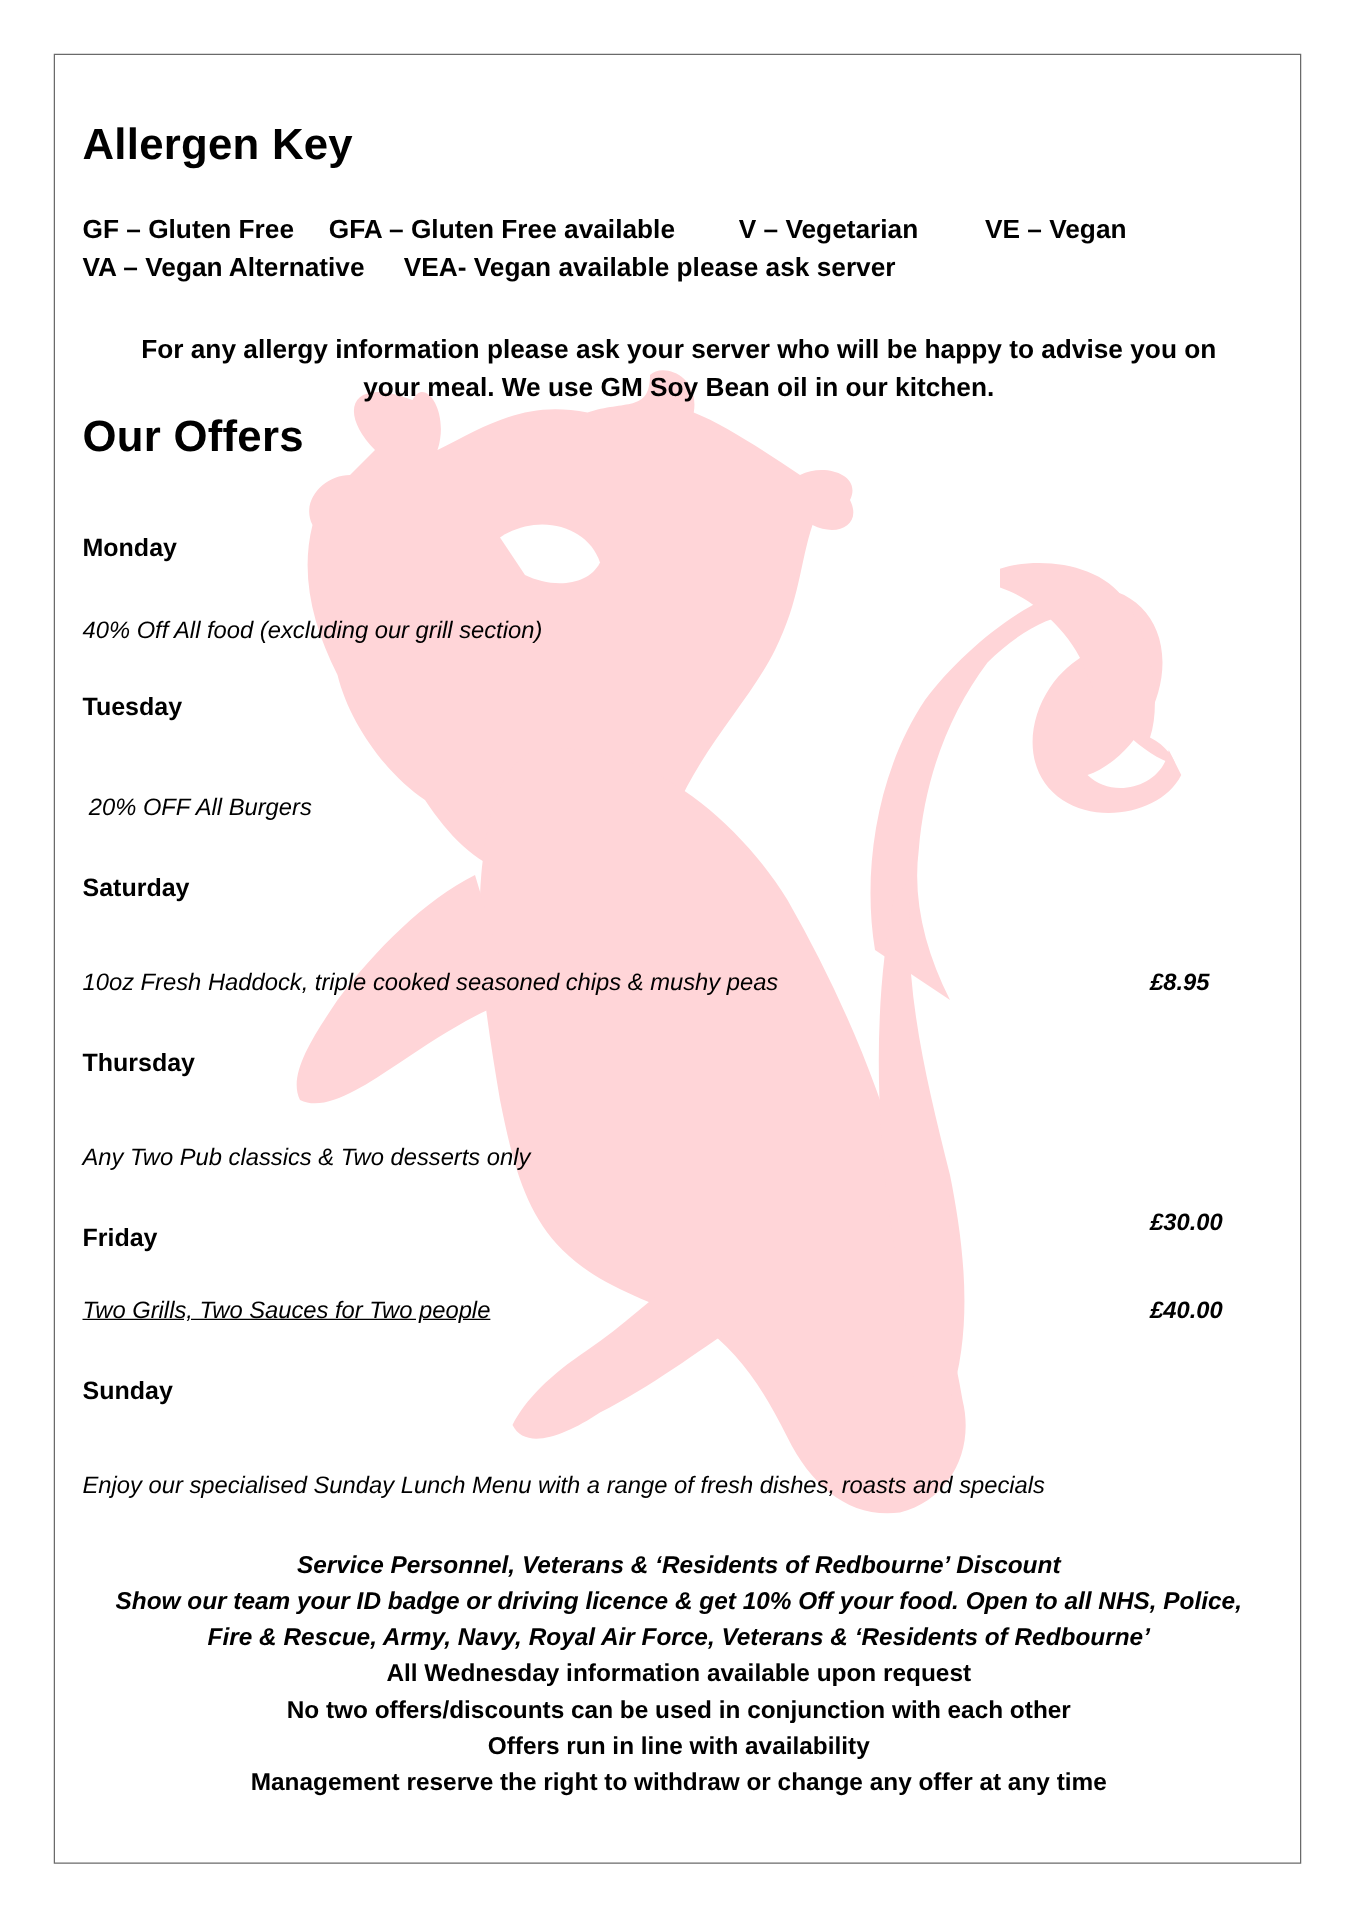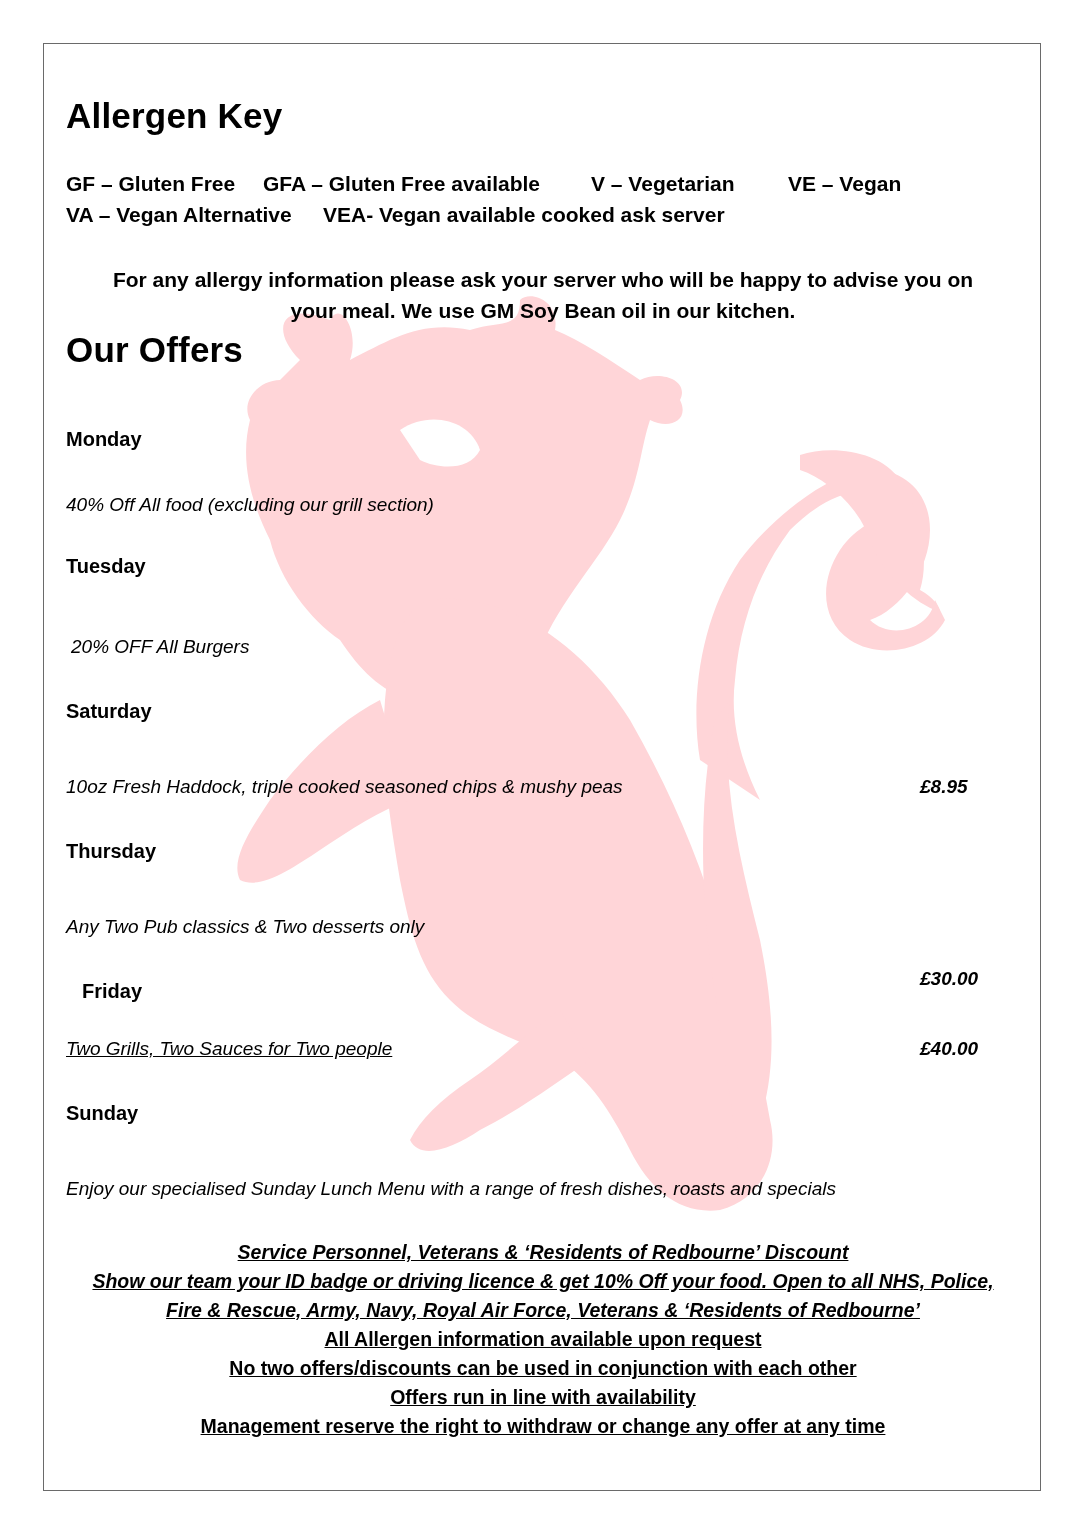--- a/index.html
+++ b/index.html
@@ -10,21 +10,21 @@
     .lion { position: absolute; left: 0; top: 0; width: 1086px; height: 1536px; z-index: 0; pointer-events: none; }
     .content { position: absolute; left: 0; top: 0; width: 870px; height: 1536px; z-index: 1; }
     .abs { position: absolute; white-space: nowrap; }
     h1.title { margin: 0; font-size: 35px; font-weight: bold; letter-spacing: 0.2px; }
     h2.day { margin: 0; font-size: 20px; font-weight: bold; }
     .key-line { font-size: 21px; font-weight: bold; }
     .key-line span { display: inline-block; }
     .notice { font-size: 21px; font-weight: bold; text-align: center; width: 1000px; left: 43px; line-height: 31px; white-space: normal; }
     .offer-desc { font-size: 19px; font-style: italic; }
     .price { font-size: 19px; font-style: italic; font-weight: bold; }
-    .footer { left: 43px; width: 1000px; text-align: center; font-size: 19.5px; line-height: 29px; white-space: normal; text-decoration: underline; }
+    .footer { left: 43px; width: 1000px; text-align: center; font-size: 19.5px; line-height: 29px; white-space: normal; }
     .footer .line { display: block; }
     .footer .italic { font-style: italic; font-weight: bold; }
     .footer .bold { font-weight: bold; }
   </style>
 </head>
 <body>
 
 <div class="page-border"></div>
 
 <svg class="lion" viewBox="0 0 1086 1536" xmlns="http://www.w3.org/2000/svg">
@@ -55,21 +55,21 @@
   <h1 class="title abs" style="left:66px; top:96px;">Allergen Key</h1>
 
   <div class="key-line abs" style="left:66px; top:172px;">
     <span>GF – Gluten Free</span>
   </div>
   <div class="key-line abs" style="left:263px; top:172px;">GFA – Gluten Free available</div>
   <div class="key-line abs" style="left:591px; top:172px;">V – Vegetarian</div>
   <div class="key-line abs" style="left:788px; top:172px;">VE – Vegan</div>
 
   <div class="key-line abs" style="left:66px; top:203px;">VA – Vegan Alternative</div>
-  <div class="key-line abs" style="left:323px; top:203px;">VEA- Vegan available cooked ask server</div>
+  <div class="key-line abs" style="left:323px; top:203px;">VEA- Vegan available please ask server</div>
 
   <div class="notice abs" style="top:264px;">
     <div>For any allergy information please ask your server who will be happy to advise you on</div>
     <div>your meal. We use GM Soy Bean oil in our kitchen.</div>
   </div>
 
   <h1 class="title abs" style="left:66px; top:330px;">Our Offers</h1>
 
   <h2 class="day abs" style="left:66px; top:428px;">Monday</h2>
   <div class="offer-desc abs" style="left:66px; top:494px;">40% Off All food (excluding our grill section)</div>
@@ -78,30 +78,30 @@
   <div class="offer-desc abs" style="left:71px; top:636px;">20% OFF All Burgers</div>
 
   <h2 class="day abs" style="left:66px; top:700px;">Saturday</h2>
   <div class="offer-desc abs" style="left:66px; top:776px;">10oz Fresh Haddock, triple cooked seasoned chips &amp; mushy peas</div>
   <div class="price abs" style="left:920px; top:776px;">£8.95</div>
 
   <h2 class="day abs" style="left:66px; top:840px;">Thursday</h2>
   <div class="offer-desc abs" style="left:66px; top:916px;">Any Two Pub classics &amp; Two desserts only</div>
   <div class="price abs" style="left:920px; top:968px;">£30.00</div>
 
-  <h2 class="day abs" style="left:82px; top:980px;">Friday</h2>
+  <h2 class="day abs" style="left:66px; top:980px;">Friday</h2>
   <div class="offer-desc abs" style="left:66px; top:1038px;text-decoration:underline;">Two Grills, Two Sauces for Two people</div>
   <div class="price abs" style="left:920px; top:1038px;">£40.00</div>
 
   <h2 class="day abs" style="left:66px; top:1102px;">Sunday</h2>
   <div class="offer-desc abs" style="left:66px; top:1178px;">Enjoy our specialised Sunday Lunch Menu with a range of fresh dishes, roasts and specials</div>
 
   <div class="footer abs" style="top:1238px;">
     <span class="line italic">Service Personnel, Veterans &amp; ‘Residents of Redbourne’ Discount</span>
     <span class="line italic">Show our team your ID badge or driving licence &amp; get 10% Off your food. Open to all NHS, Police,</span>
     <span class="line italic">Fire &amp; Rescue, Army, Navy, Royal Air Force, Veterans &amp; ‘Residents of Redbourne’</span>
-    <span class="line bold">All Allergen information available upon request</span>
+    <span class="line bold">All Wednesday information available upon request</span>
     <span class="line bold">No two offers/discounts can be used in conjunction with each other</span>
     <span class="line bold">Offers run in line with availability</span>
     <span class="line bold">Management reserve the right to withdraw or change any offer at any time</span>
   </div>
 
 </div>
 
 </body></html>

